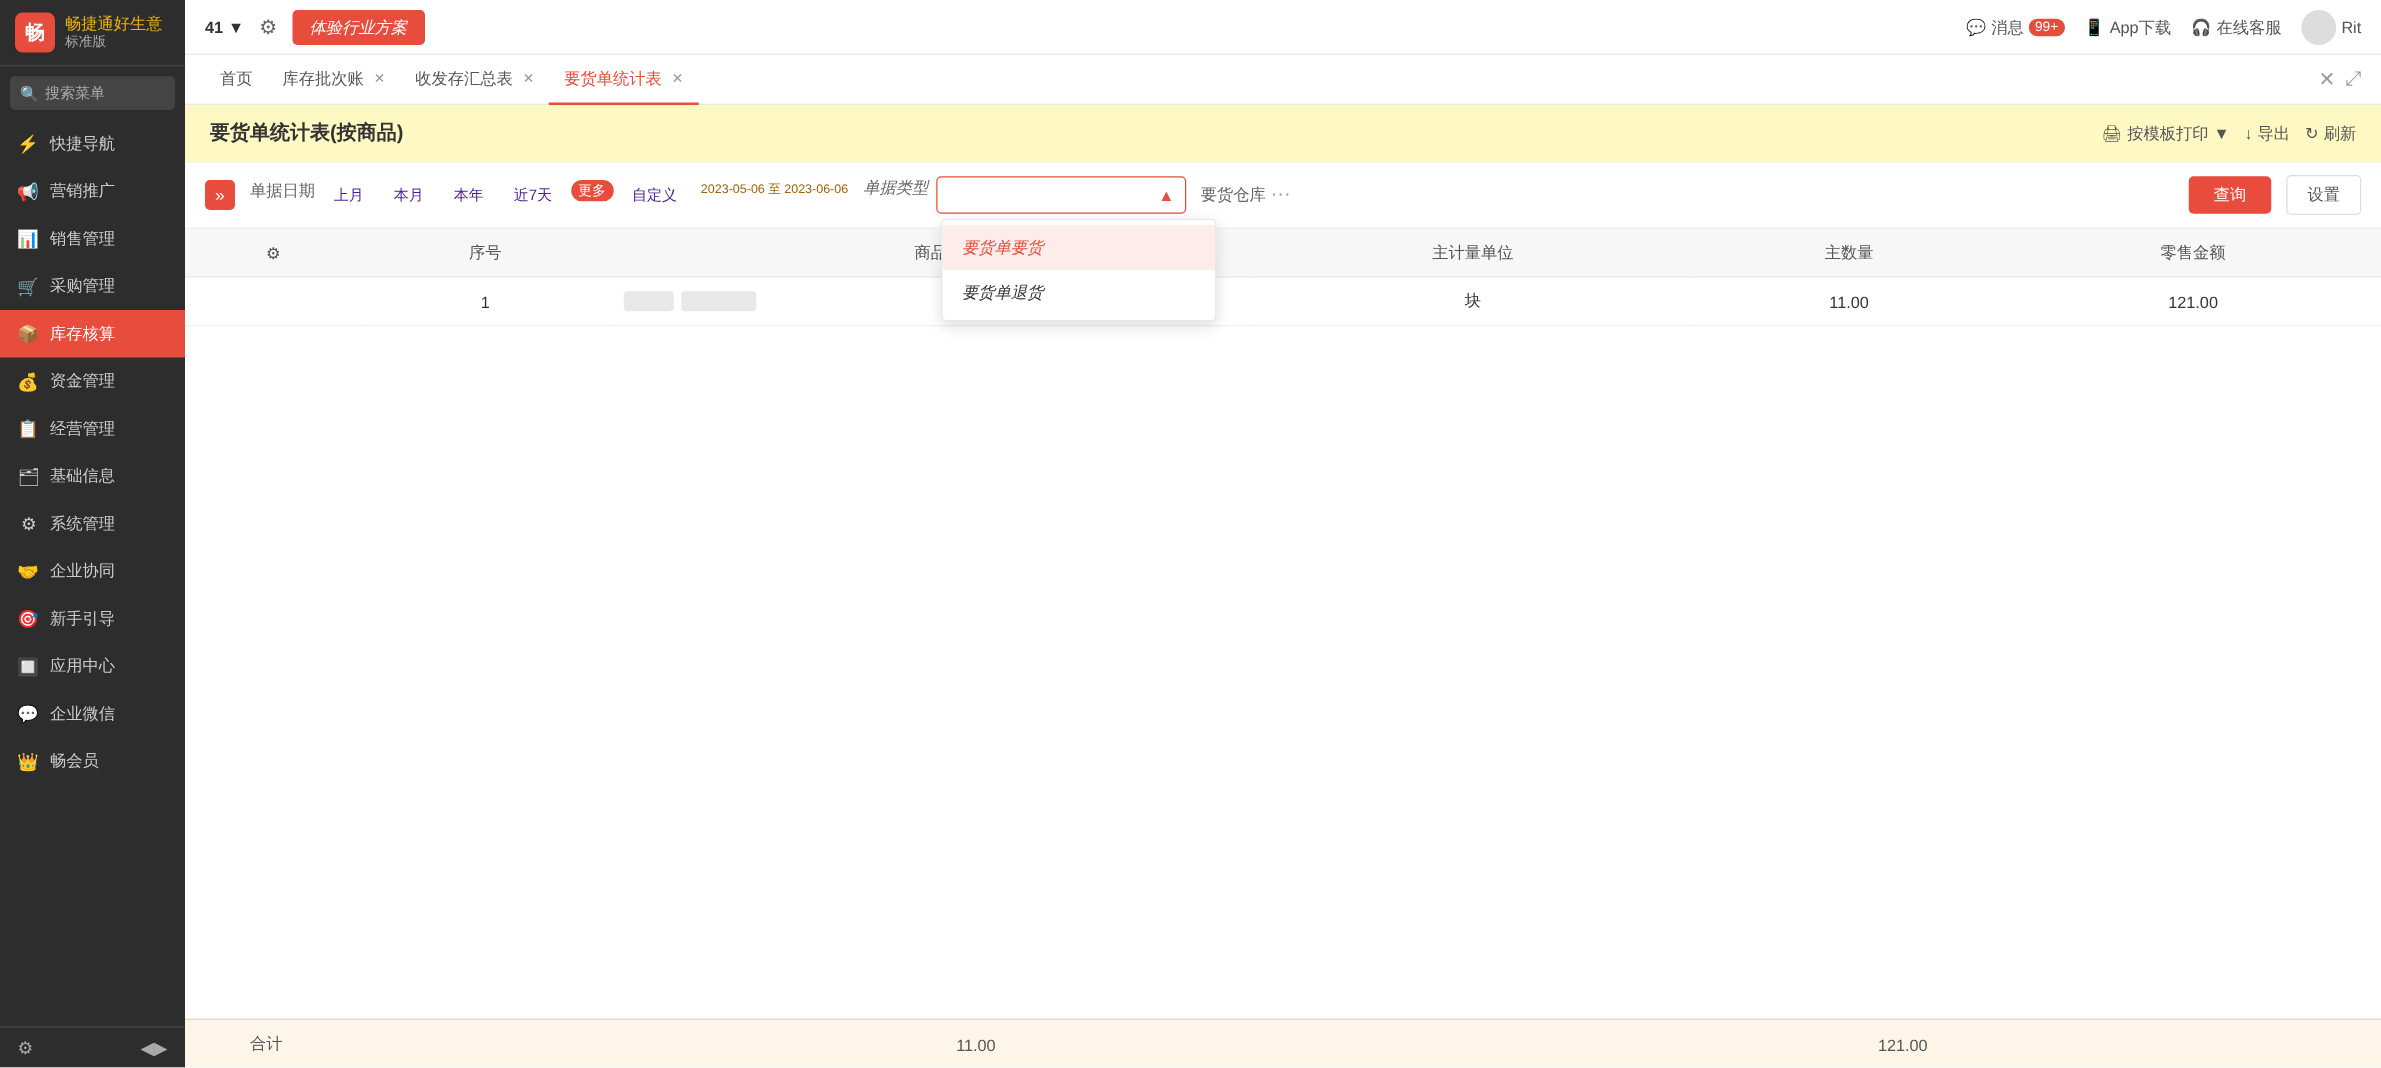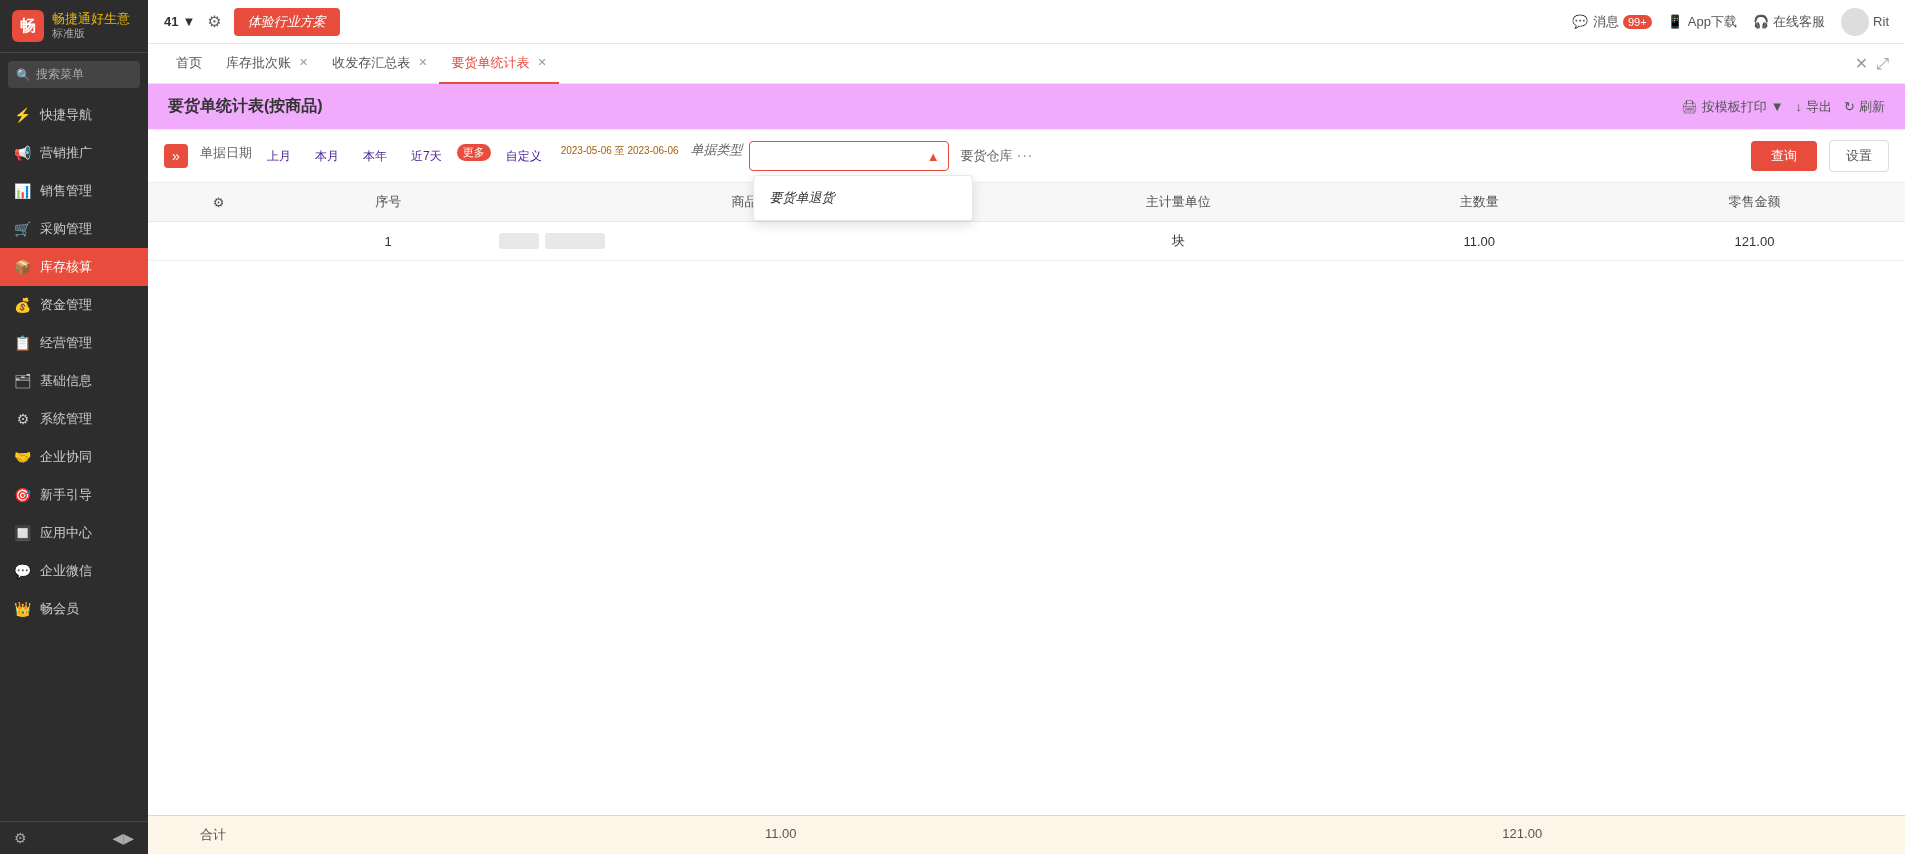--- a/index.html
+++ b/index.html
@@ -140,21 +140,21 @@
     .content {
       flex: 1;
       background: #f5f5f5;
       overflow: hidden;
       display: flex;
       flex-direction: column;
     }
 
     
     .page-header {
-      background: #f0abfc;
+      background: #fef9c3;
       padding: 12px 20px 0;
       display: flex; align-items: center; justify-content: space-between;
       border-bottom: 1px solid #eee;
       flex-shrink: 0;
     }
     .page-title { font-size: 16px; font-weight: bold; color: #333; padding-bottom: 12px; }
     .page-header-actions { display: flex; align-items: center; gap: 12px; padding-bottom: 12px; }
     .header-action-btn {
       display: flex; align-items: center; gap: 4px;
       color: #555; cursor: pointer; font-size: 13px;
@@ -275,21 +275,21 @@
       color: #333;
     }
     .product-cell { display: flex; align-items: center; gap: 6px; }
     .product-placeholder { background: #e8e8e8; border-radius: 3px; height: 16px; }
 
     
     .table-footer {
       background: #fdf5e8;
       border-top: 1px solid #e8d8b0;
       display: flex;
-      align-items: flex-start;
+      align-items: flex-end;
       padding: 10px 12px;
       font-size: 13px;
       color: #555;
       flex-shrink: 0;
     }
     .footer-label { padding-left: 40px; min-width: 250px; }
 
     
     .filter-select-wrapper { position: relative; font-style: italic; }
   </style>
@@ -467,20 +467,21 @@
       </div>
 
       <div class="filter-group filter-select-wrapper">
         <span class="filter-label">单据类型</span>
         <div class="filter-select">
           <span class="filter-select-value"></span>
           <span class="filter-select-arrow">▲</span>
         </div>
 
         <div class="dropdown-overlay" style="left: 62px; top: 34px; min-width: 220px;">
+          <div class="dropdown-item selected">要货单要货</div>
           <div class="dropdown-item">要货单退货</div>
         </div>
       </div>
 
       <div class="filter-group filter-warehouse">
         <span class="filter-label">要货仓库</span>
         <span class="filter-more">···</span>
       </div>
 
       <button class="query-btn">查询</button>

